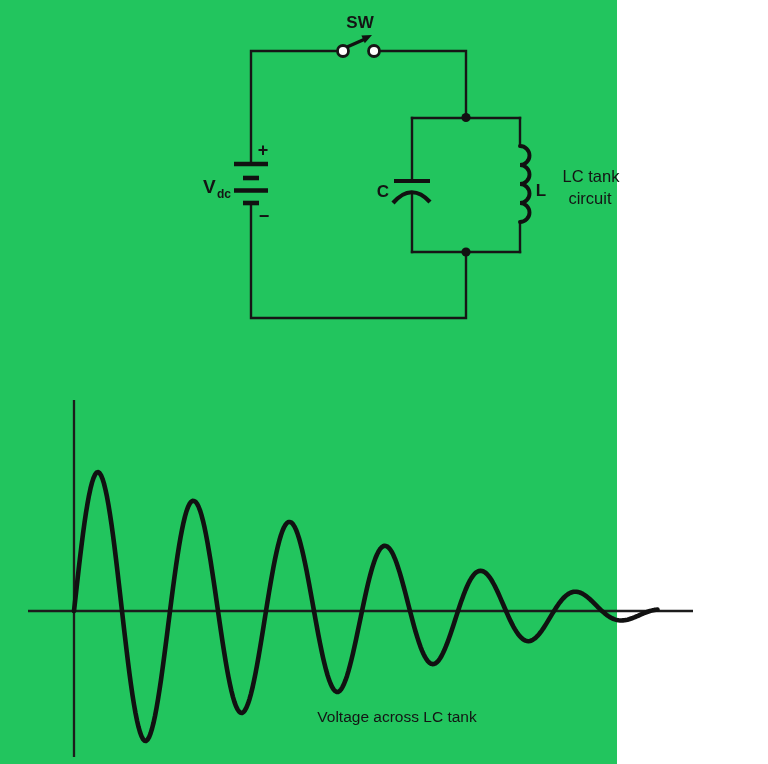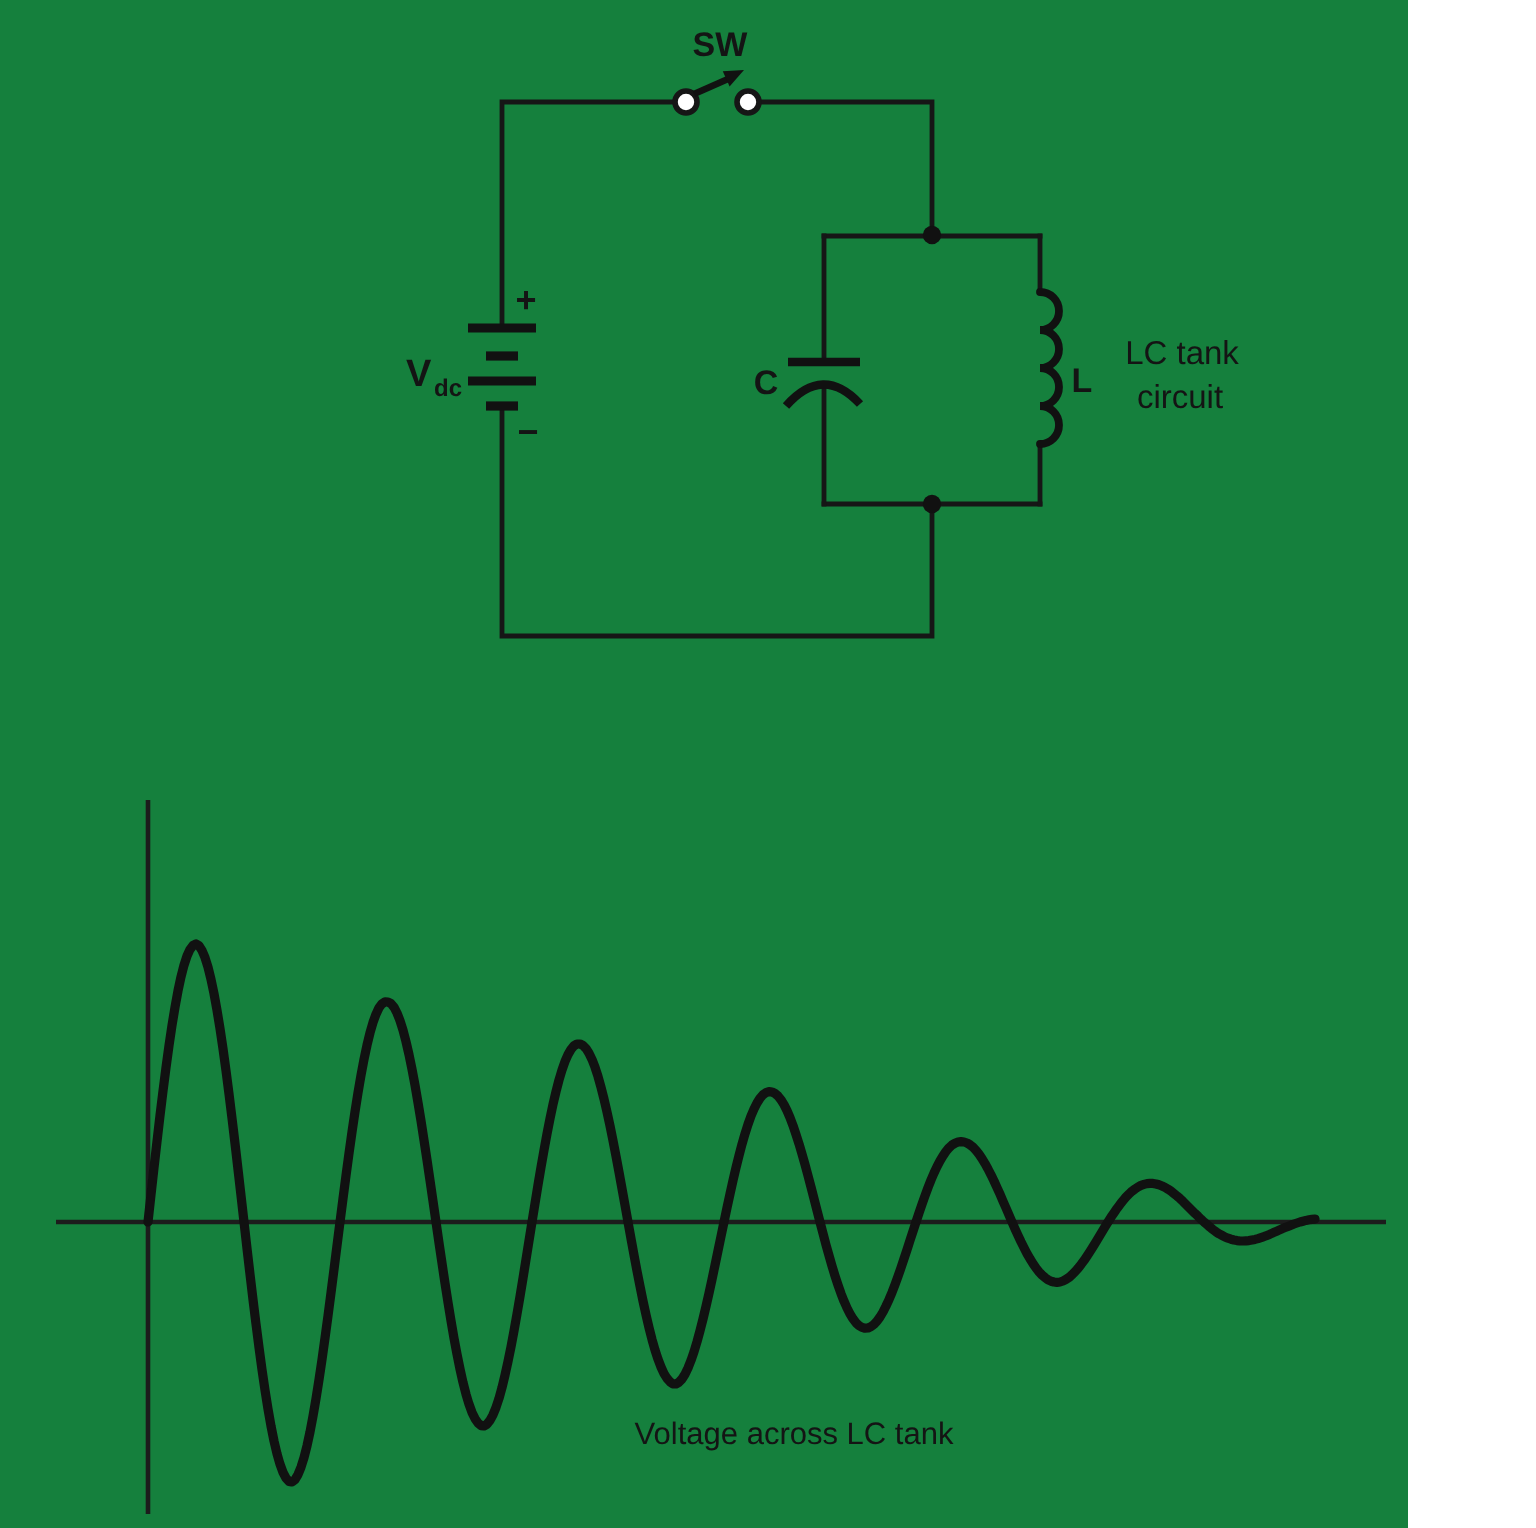--- a/index.html
+++ b/index.html
@@ -6,23 +6,23 @@
     margin: 0;
     padding: 0;
     background: #ffffff;
     width: 768px;
     height: 764px;
     overflow: hidden;
     font-family: "Liberation Sans", sans-serif;
   }
   .figure-wrap {
     position: relative;
-    width: 704px;
+    width: 617px;
     height: 764px;
-    background: #15803d;
+    background: #22c55e;
   }
   svg { display: block; }
   .wire   { stroke: #161616; stroke-width: 2.4; fill: none; stroke-linecap: square; }
   .thick  { stroke: #111111; stroke-width: 4.2; fill: none; stroke-linecap: butt; }
   .plateL { stroke: #111111; stroke-width: 4.6; fill: none; stroke-linecap: butt; }
   .plateS { stroke: #111111; stroke-width: 4.6; fill: none; stroke-linecap: butt; }
   .coil   { stroke: #111111; stroke-width: 3.9; fill: none; stroke-linecap: round; }
   .node   { fill: #111111; stroke: none; }
   .swcirc { fill: #ffffff; stroke: #161616; stroke-width: 2.8; }
   .axis   { stroke: #1c1c1c; stroke-width: 2.3; fill: none; stroke-linecap: butt; }

